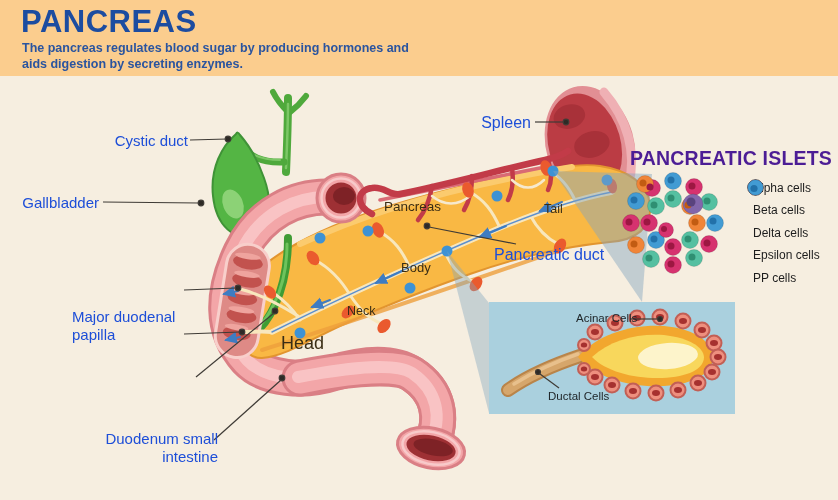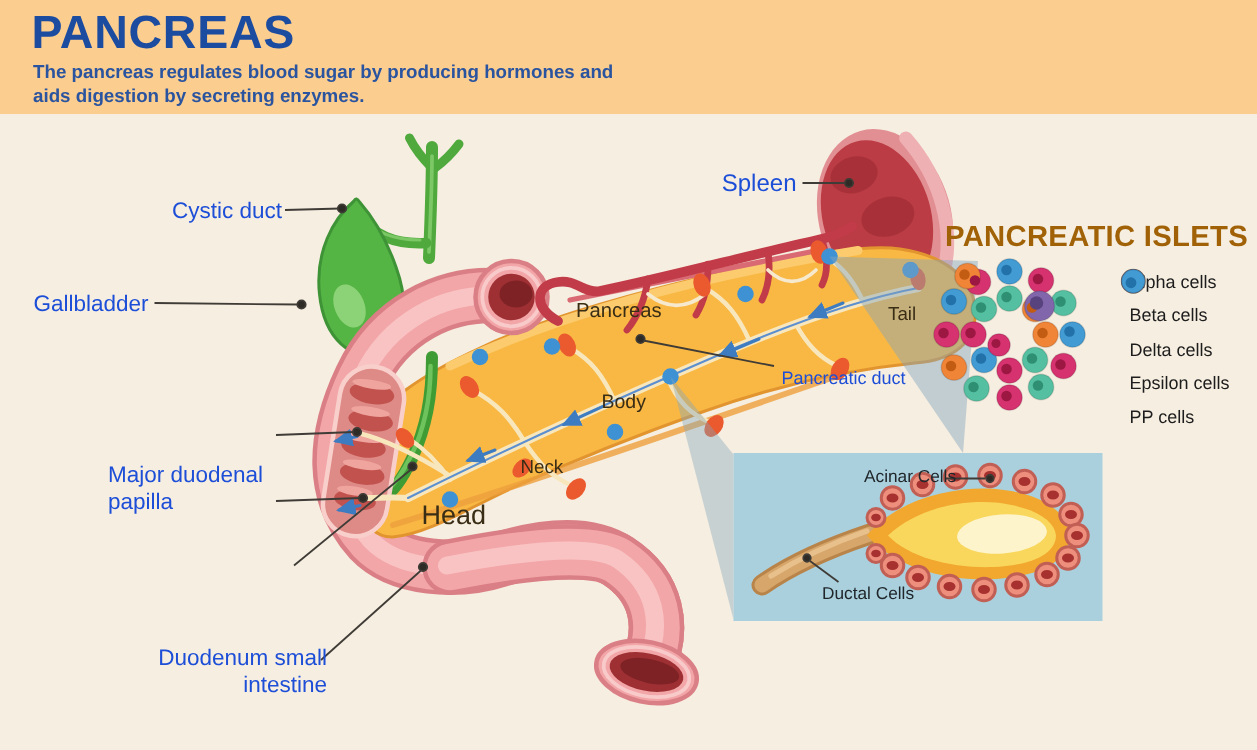--- a/index.html
+++ b/index.html
@@ -25,21 +25,21 @@
   .lbl{
     position:absolute;color:#1d4ed8;font-size:15px;line-height:1.2;
     white-space:nowrap;
   }
   .wrap{white-space:normal;}
   .part{
     position:absolute;color:#3a2d15;font-size:12.5px;white-space:nowrap;
   }
   .islets-title{
     position:absolute;left:630px;top:147px;font-size:19.5px;font-weight:bold;
-    color:#a16207;letter-spacing:.2px;white-space:nowrap;
+    color:#4c1d95;letter-spacing:.2px;white-space:nowrap;
   }
   .inset-lbl{
     position:absolute;color:#20272b;font-size:11.5px;white-space:nowrap;
   }
   
   .legend{
     position:absolute;left:747px;top:179px;display:flex;flex-direction:column;gap:5.5px;
   }
   .legend-row{display:flex;align-items:center;height:17px;}
   .legend-row .txt{margin-left:6px;font-size:12px;color:#1d1d1d;}
@@ -331,24 +331,24 @@
   <div class="subtitle">
     <div>The pancreas regulates blood sugar by producing hormones and</div>
     <div>aids digestion by secreting enzymes.</div>
   </div>
 
   <div class="lbl" style="right:650px;top:132px;">Cystic duct</div>
   <div class="lbl" style="right:739px;top:194px;">Gallbladder</div>
   <div class="lbl wrap" style="left:72px;top:308px;width:122px;">Major duodenal papilla</div>
   <div class="lbl wrap" style="left:103px;top:430px;width:115px;text-align:right;">Duodenum small intestine</div>
   <div class="lbl" style="right:307px;top:113px;font-size:16px;">Spleen</div>
-  <div class="lbl" style="left:521px;top:245px;font-size:12px;">Pancreatic duct</div>
+  <div class="lbl" style="left:494px;top:245px;font-size:16px;">Pancreatic duct</div>
 
   <div class="part" style="left:384px;top:199px;font-size:13.5px;">Pancreas</div>
-  <div class="part" style="left:544px;top:202px;margin-left:48px;">Tail</div>
+  <div class="part" style="left:544px;top:202px;">Tail</div>
   <div class="part" style="left:401px;top:260px;font-size:13px;">Body</div>
   <div class="part" style="left:347px;top:304px;">Neck</div>
   <div class="part" style="left:281px;top:333px;font-size:18px;">Head</div>
 
   <div class="islets-title">PANCREATIC ISLETS</div>
   <div class="legend" id="islets-legend">
       <div class="legend-row">
         <svg width="17" height="17">
           <circle cx="8.5" cy="8.5" r="7.8" fill="#d6326f" stroke="rgba(0,0,0,0.15)"></circle>
           <circle cx="7" cy="9.5" r="3.6" fill="#9c1742"></circle>

